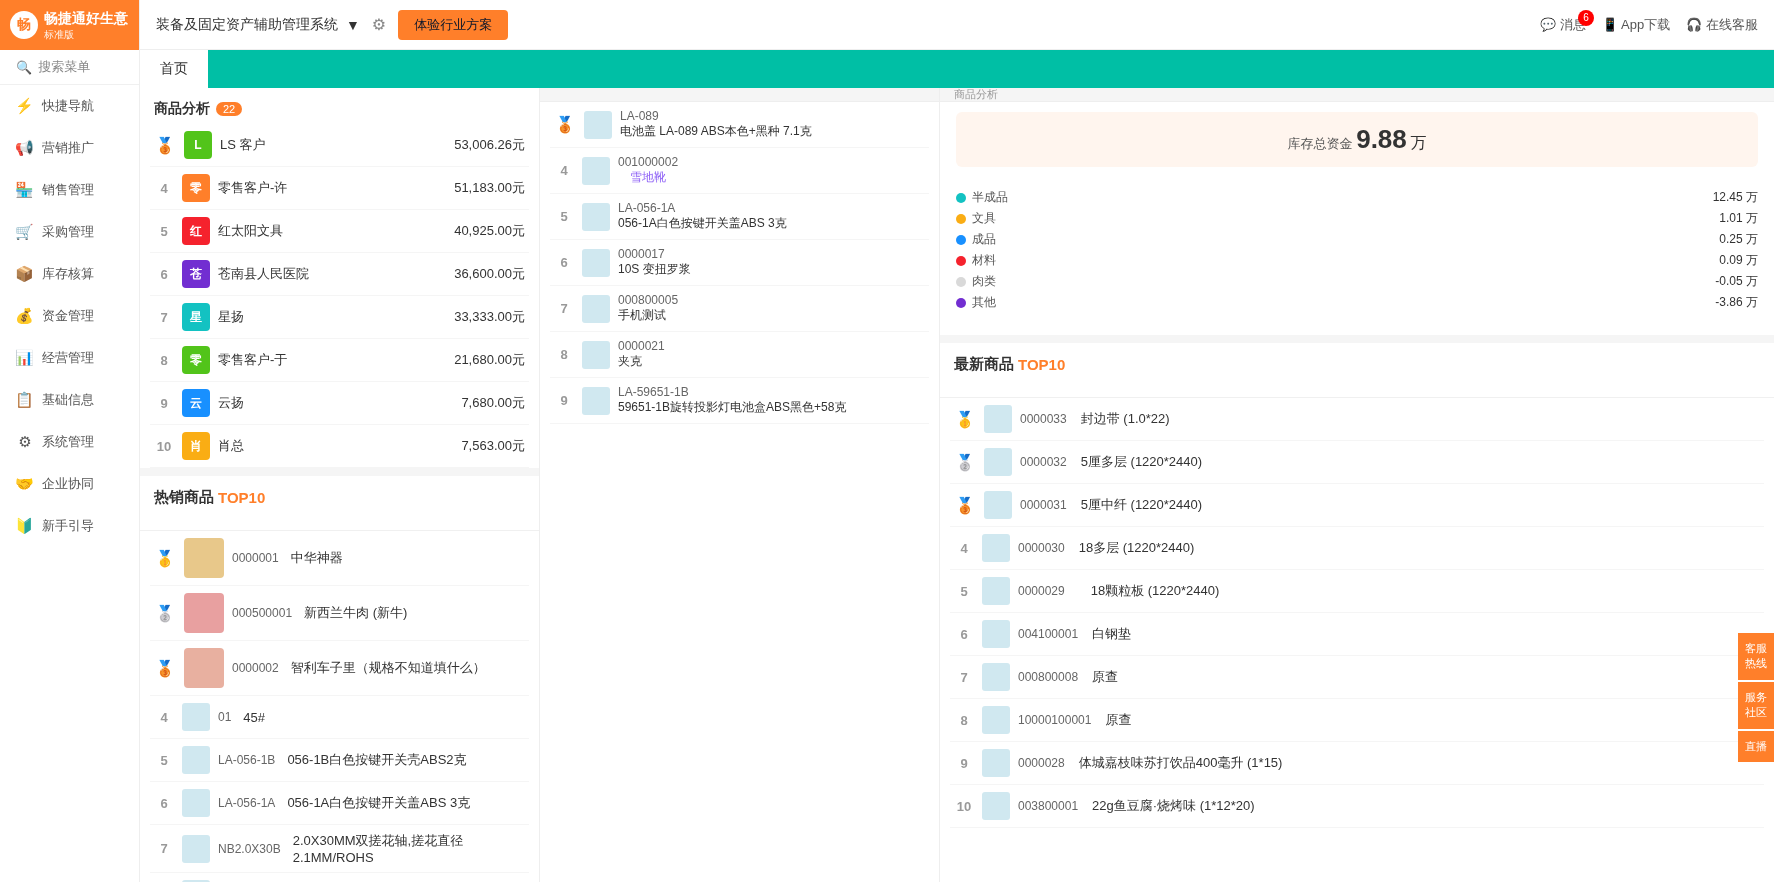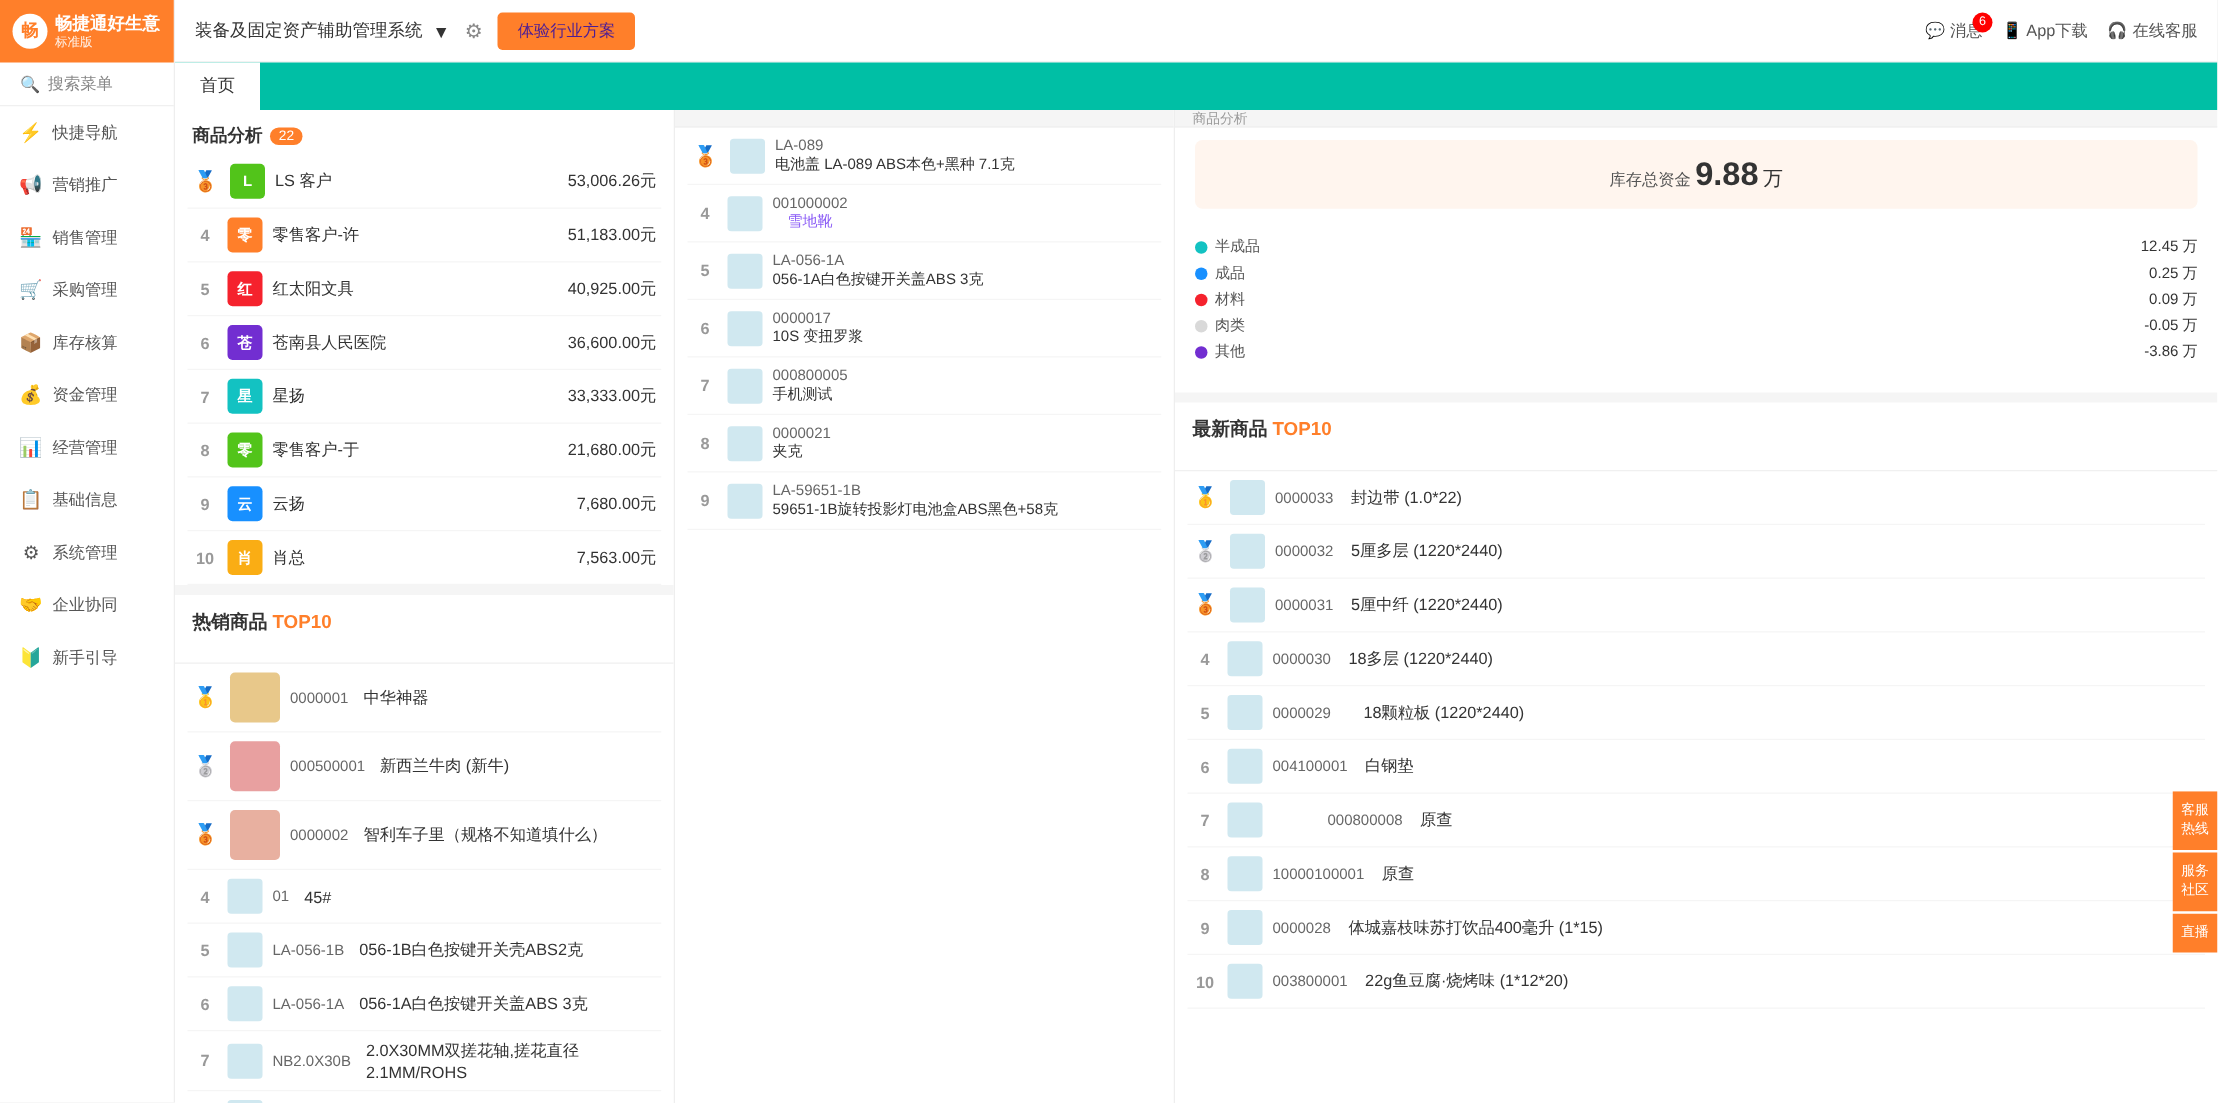--- a/index.html
+++ b/index.html
@@ -70,21 +70,21 @@
       border-bottom: 1px solid #eee;
       gap: 12px;
     }
     .topbar-system {
       display: flex; align-items: center; gap: 8px;
       font-size: 14px; color: #333;
     }
     .topbar-gear { color: #888; cursor: pointer; font-size: 16px; }
     .topbar-trial-btn {
       background: #ff7f2a;
-      color: #4c1d95;
+      color: #0f172a;
       border: none;
       padding: 6px 16px;
       border-radius: 4px;
       cursor: pointer;
       font-size: 13px;
     }
     .topbar-right {
       margin-left: auto;
       display: flex; align-items: center; gap: 16px;
       font-size: 13px; color: #555;
@@ -686,20 +686,25 @@
             </div>
 
             <div class="chart-container">
               <div class="legend">
                 <div class="legend-item">
                   <div class="legend-dot" style="background:#13c2c2;"></div>
                   <span class="legend-name">半成品</span>
                   <span class="legend-val">12.45 万</span>
                 </div>
                 <div class="legend-item">
+                  <div class="legend-dot" style="background:#faad14;"></div>
+                  <span class="legend-name">文具</span>
+                  <span class="legend-val">1.01 万</span>
+                </div>
+                <div class="legend-item">
                   <div class="legend-dot" style="background:#1890ff;"></div>
                   <span class="legend-name">成品</span>
                   <span class="legend-val">0.25 万</span>
                 </div>
                 <div class="legend-item">
                   <div class="legend-dot" style="background:#f5222d;"></div>
                   <span class="legend-name">材料</span>
                   <span class="legend-val">0.09 万</span>
                 </div>
                 <div class="legend-item">
@@ -762,21 +767,21 @@
             <div class="newest-item">
               <span class="rank-num">6</span>
               <div class="newest-thumb"></div>
               <span style="font-size:12px;color:#666;margin-right:6px;">004100001</span>
               <span style="font-size:13px;color:#333;">白钢垫</span>
             </div>
 
             <div class="newest-item">
               <span class="rank-num">7</span>
               <div class="newest-thumb"></div>
-              <span style="font-size:12px;color:#666;margin-right:6px;margin-left:44px;">000800008</span>
+              <span style="font-size:12px;color:#666;margin-right:6px;">000800008</span>
               <span style="font-size:13px;color:#333;">原查</span>
             </div>
 
             <div class="newest-item">
               <span class="rank-num">8</span>
               <div class="newest-thumb"></div>
               <span style="font-size:12px;color:#666;margin-right:6px;">10000100001</span>
               <span style="font-size:13px;color:#333;">原查</span>
             </div>
 

